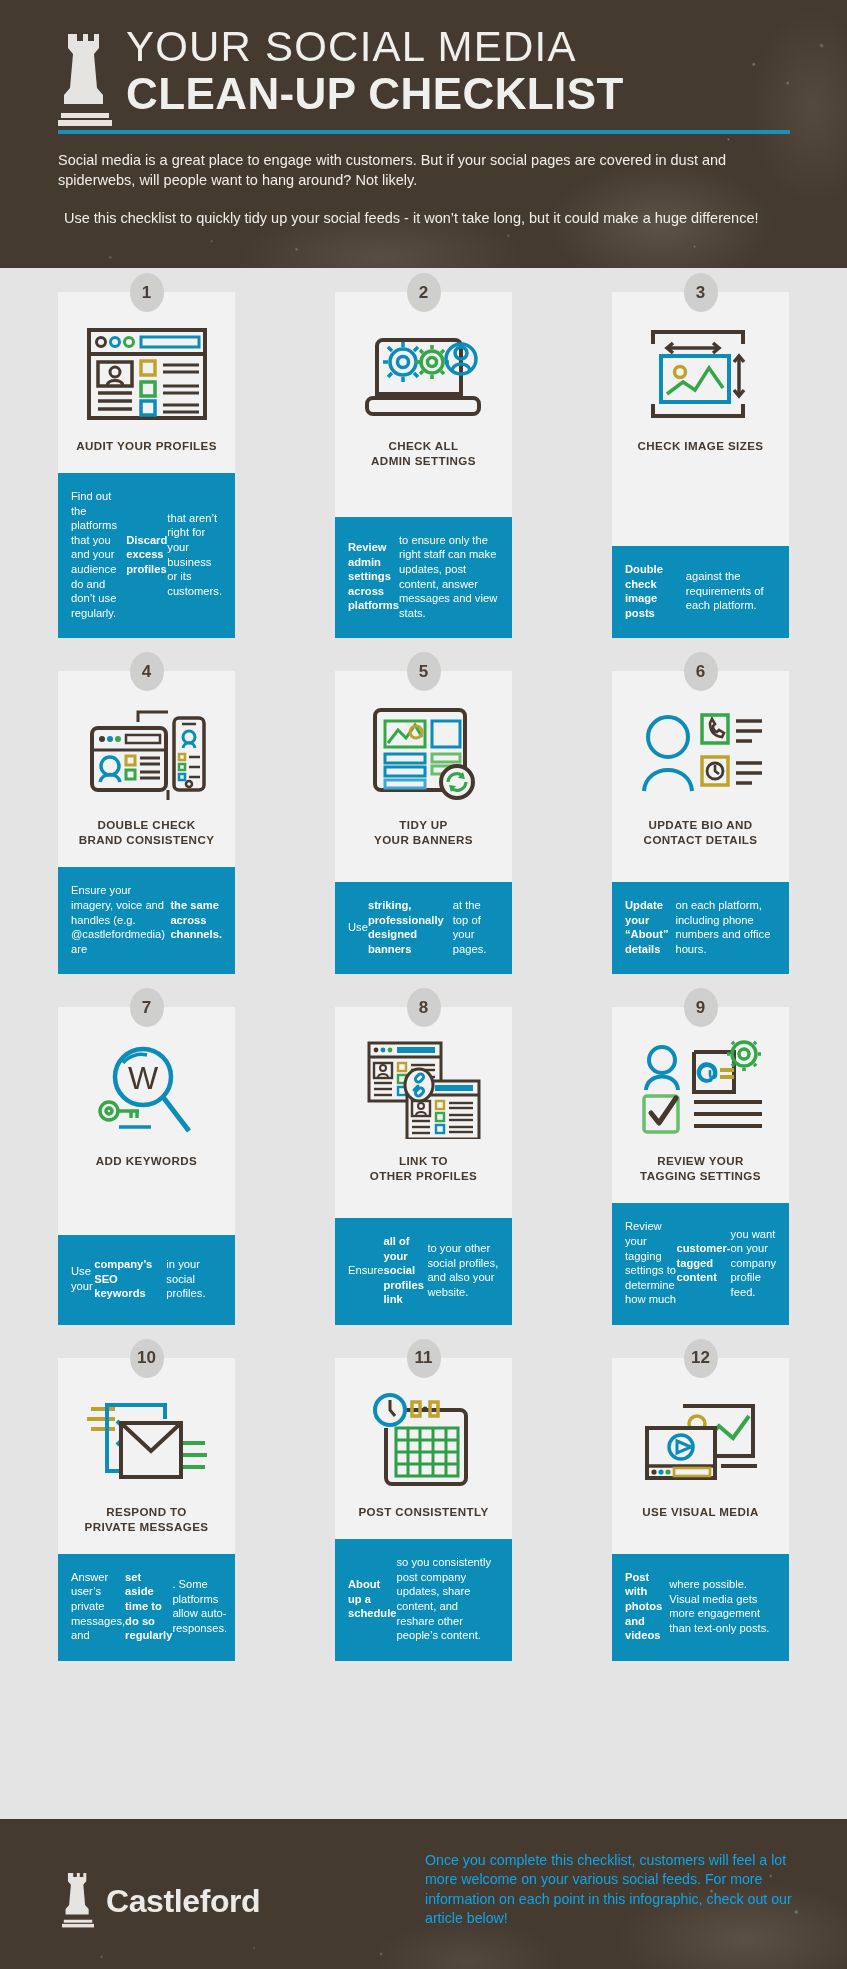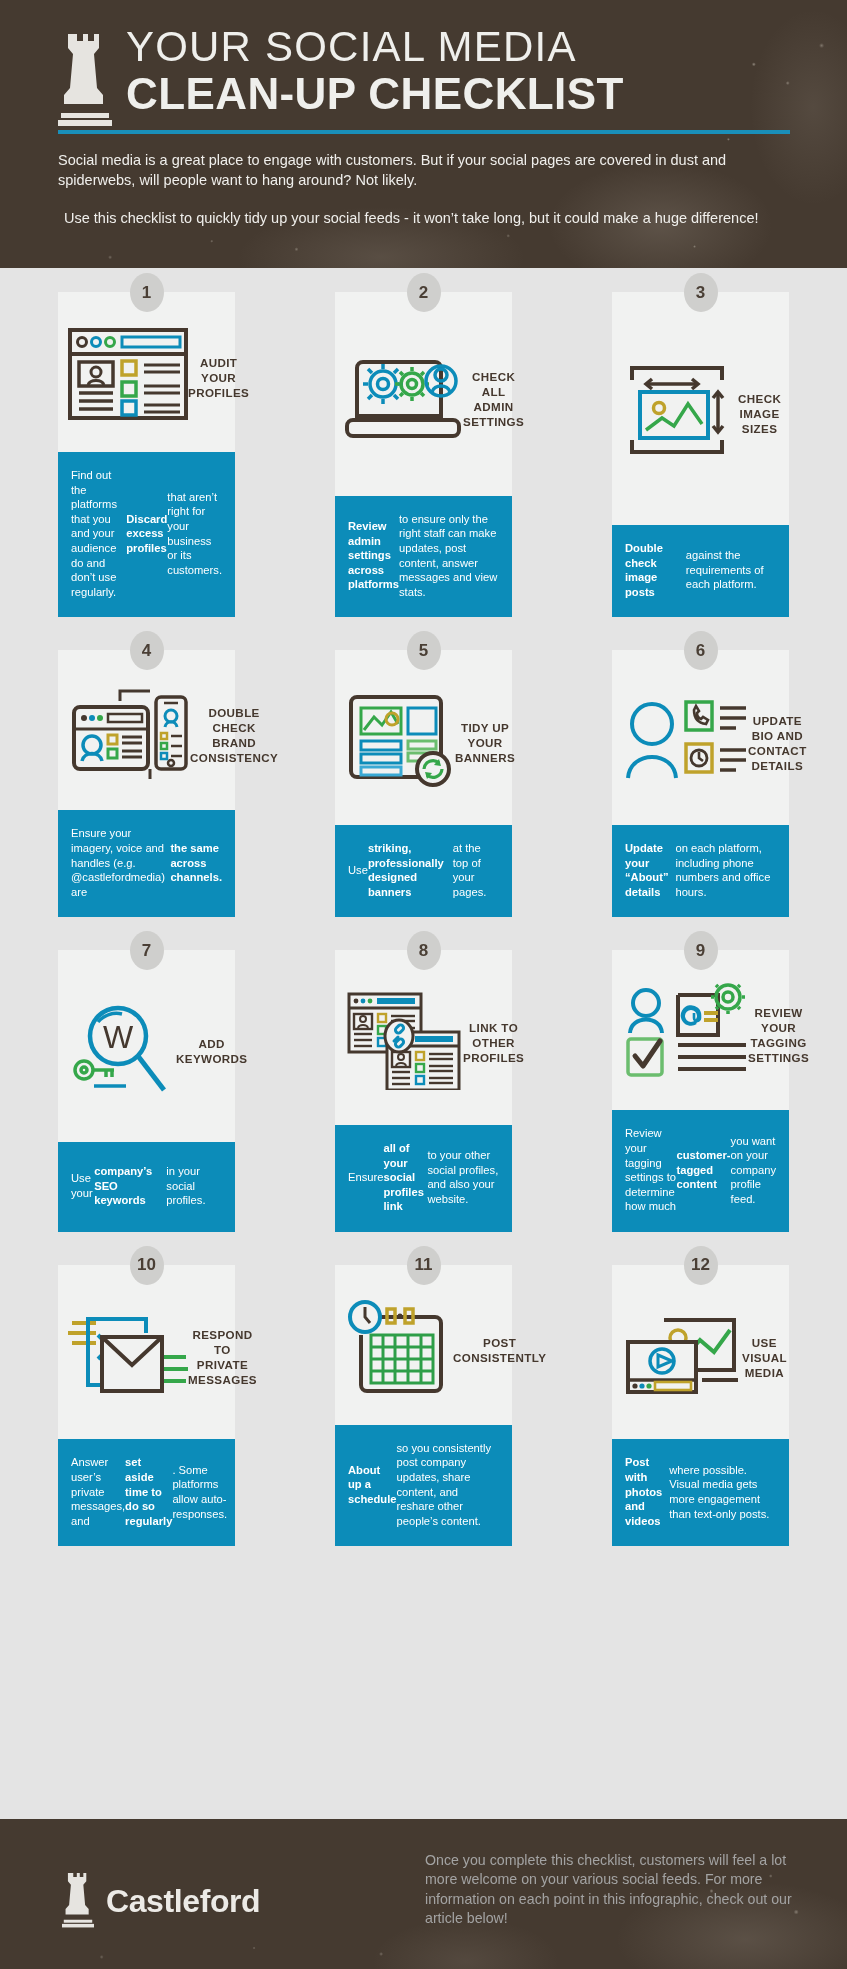--- a/index.html
+++ b/index.html
@@ -113,21 +113,21 @@
     font-weight: 700;
     display: flex;
     align-items: center;
     justify-content: center;
     z-index: 4;
   }
   .card-top {
     background: #f1f2f1;
     padding: 30px 10px 14px 10px;
     display: flex;
-    flex-direction: row;
+    flex-direction: column;
     align-items: center;
     flex: 1 1 auto;
   }
   .icon-box {
     height: 104px;
     display: flex;
     align-items: center;
     justify-content: center;
     margin-bottom: 12px;
   }
@@ -193,21 +193,21 @@
     color: #eceae6;
     font-size: 32px;
     font-weight: 700;
     letter-spacing: -0.4px;
     margin-left: 12px;
   }
   .footer-text {
     position: absolute;
     left: 425px; top: 32px;
     width: 380px;
-    color: #a3a3a3;
+    color: #0ea5e9;
     font-size: 14.2px;
     line-height: 19.4px;
   }
 </style>
 </head>
 <body>
 
 <div class="page">
 
   <div class="header">

